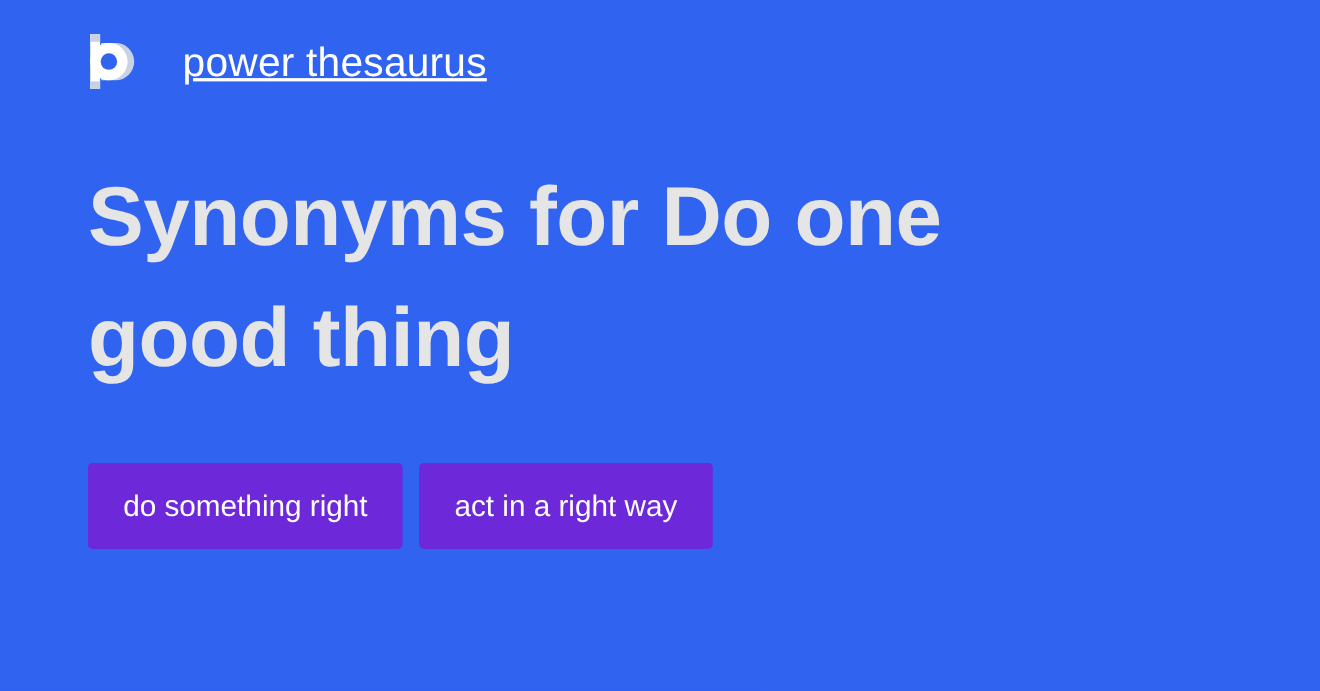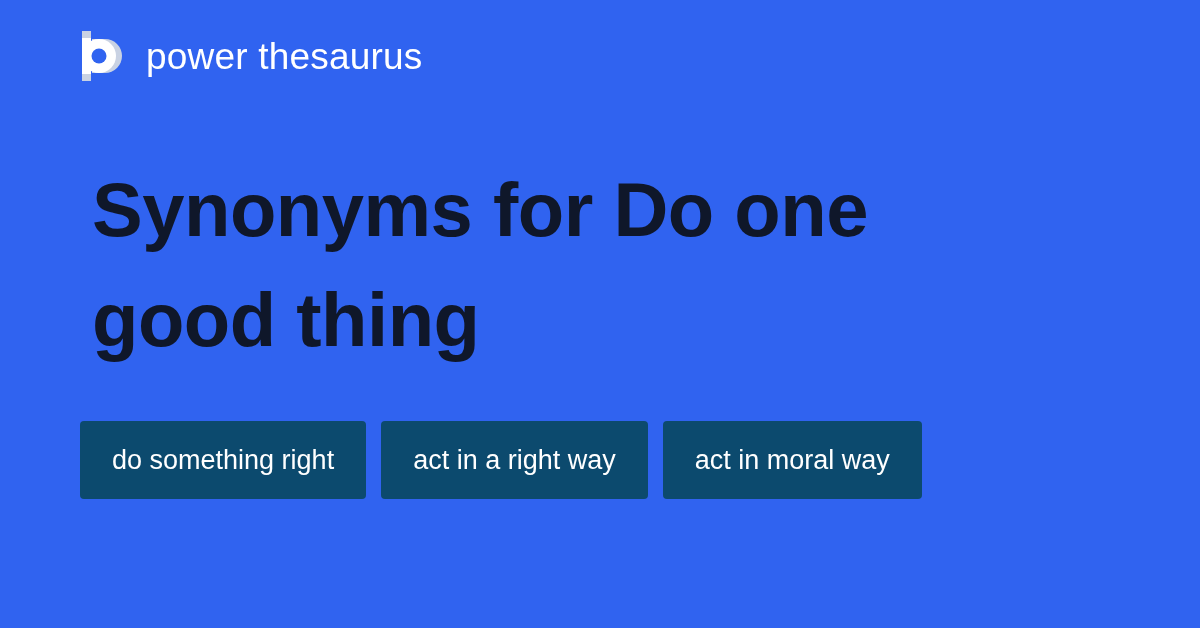--- a/index.html
+++ b/index.html
@@ -33,37 +33,38 @@
   }
 
   .brand-logo {
     width: 46px;
     height: 50px;
     display: block;
     flex: 0 0 auto;
   }
 
   .brand-name {
-    margin-left: 20px;
+    margin-left: 40px;
     color: #ffffff;
     font-size: 37px;
     font-weight: 500;
     letter-spacing: 0.2px;
     line-height: 1;
     white-space: nowrap;
+    text-decoration: underline;
   }
 
   
   .headline {
     position: absolute;
     left: 80px;
     top: 143px;
     width: 900px;
-    margin: 12px;
-    color: #0f172a;
+    margin: 0;
+    color: #e5e5e5;
     font-size: 76px;
     font-weight: 700;
     line-height: 110px;
     letter-spacing: -0.5px;
   }
 
   
   .chips {
     position: absolute;
     left: 80px;
@@ -75,21 +76,21 @@
     align-content: flex-start;
   }
 
   .chip {
     height: 78px;
     box-sizing: border-box;
     padding: 0 32px;
     display: flex;
     align-items: center;
     justify-content: center;
-    background: #0c4a6e;
+    background: #6d28d9;
     border-radius: 4px;
     color: #ffffff;
     font-size: 27px;
     font-weight: 400;
     line-height: 1;
     white-space: nowrap;
   }
 </style>
 </head>
 <body>
@@ -111,16 +112,15 @@
       <rect x="2" y="43" width="9" height="7" fill="#c9d2e3"></rect>
     </svg>
     <span class="brand-name">power thesaurus</span>
   </div>
 
   <h1 class="headline">Synonyms for Do one good thing</h1>
 
   <div class="chips">
     <span class="chip">do something right</span>
     <span class="chip">act in a right way</span>
-    <span class="chip">act in moral way</span>
   </div>
 
 </div>
 
 </body></html>

